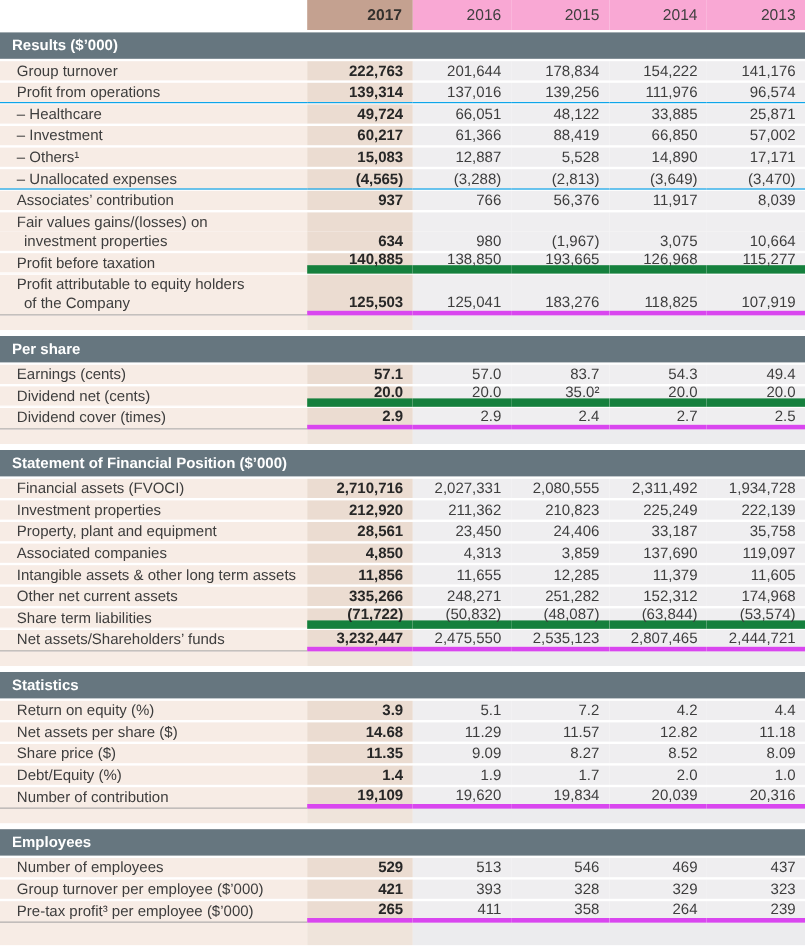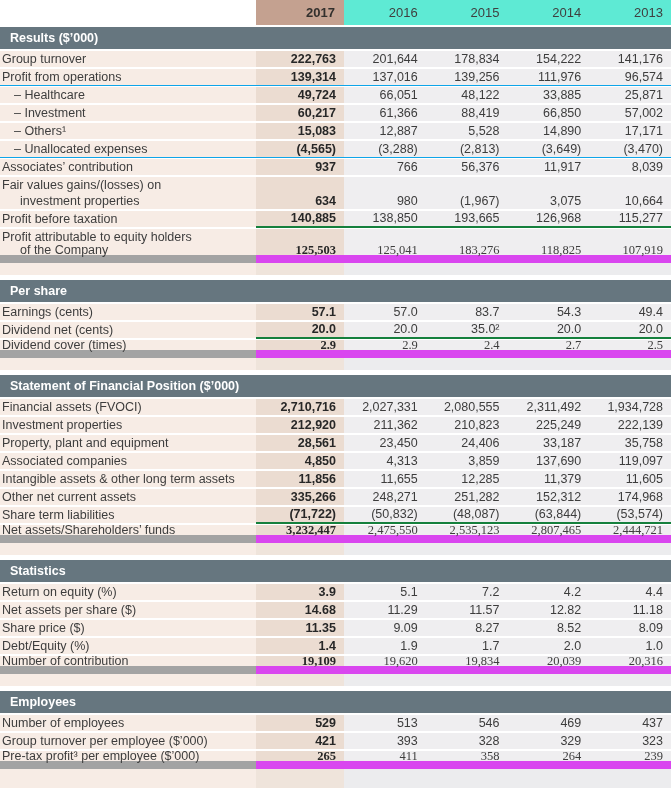--- a/index.html
+++ b/index.html
@@ -5,48 +5,48 @@
   html,body{margin:0;padding:0;background:#fff;}
   .page{
     width:671px;height:788px;overflow:hidden;background:#fff;
     font-family:"Liberation Sans",sans-serif;position:relative;
   }
   
   .header-row{display:flex;height:25px;margin-bottom:2px;}
   .hcell{display:flex;align-items:center;justify-content:flex-end;box-sizing:border-box;}
   .h-spacer{width:256px;background:#ffffff;}
   .h-2017{width:88px;background:#C4A190;font-weight:bold;font-size:13px;color:#33302D;padding-right:9px;}
-  .h-year{width:81.75px;background:#5eead4;font-size:13px;color:#3F3F3F;padding-right:8px;}
+  .h-year{width:81.75px;background:#f9a8d4;font-size:13px;color:#3F3F3F;padding-right:8px;}
   
   .section-bar{
     height:22px;background:#66767F;color:#FFFFFF;font-weight:bold;font-size:12.5px;
     display:flex;align-items:center;padding-left:10px;box-sizing:border-box;margin-bottom:2px;
   }
   
   .row{display:flex;height:16px;margin-bottom:2px;}
   .cell{display:flex;align-items:center;box-sizing:border-box;font-size:12.5px;color:#3D3D3D;line-height:1;}
-  .lab{width:256px;background:#F7ECE5;padding-left:2px;}
+  .lab{width:256px;background:#F7ECE5;padding-left:14px;}
   .lab.indent{padding-left:14px;}
   .lab.cont{padding-left:20px;}
   .val{justify-content:flex-end;padding-right:8px;}
   .v2017{width:88px;background:#EBDCD1;font-weight:bold;color:#272727;}
   .vother{width:81.75px;background:#EFEEF0;}
   
   .row.nosep{margin-bottom:0;}
   
   .row.rule-full{height:17px;margin-bottom:1px;}
   .row.rule-full .cell{border-bottom:1px solid #0ea5e9;}
   
   .row.rule-mid{height:17px;margin-bottom:1px;}
-  .row.rule-mid .val{border-bottom:2px solid #15803d;}
+  .row.rule-mid .val{border-bottom:7px solid #15803d;}
   .row.rule-mid .lab{border-bottom:1px solid #FFFFFF;}
   
   .row.rule-dark{height:18px;margin-bottom:0;}
-  .row.rule-dark .val{border-bottom:8px solid #d946ef;font-family:Liberation Serif, serif;}
-  .row.rule-dark .lab{border-bottom:8px solid #a3a3a3;}
+  .row.rule-dark .val{border-bottom:4px solid #d946ef;}
+  .row.rule-dark .lab{border-bottom:1px solid #a3a3a3;}
   
   .gap-band{display:flex;height:12px;margin-bottom:5px;}
   .final-band{display:flex;height:19px;}
   .g-lab{width:256px;background:#F7ECE5;}
   .g-2017{width:88px;background:#EFE4DB;}
   .g-rest{flex:1;background:#ECECEE;}
 </style>
 </head>
 <body>
 

